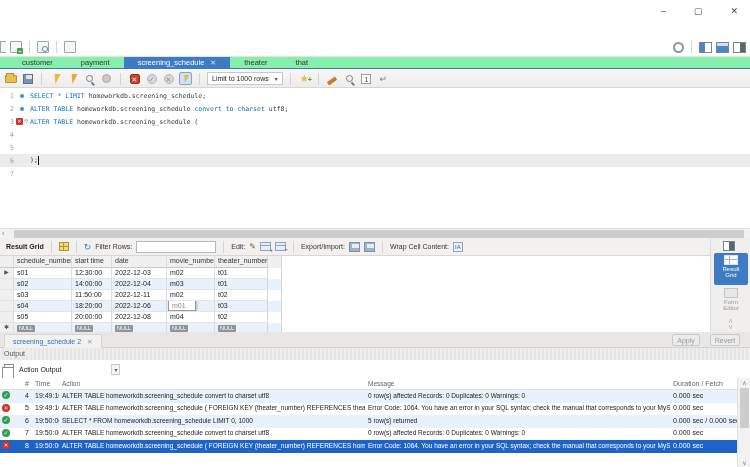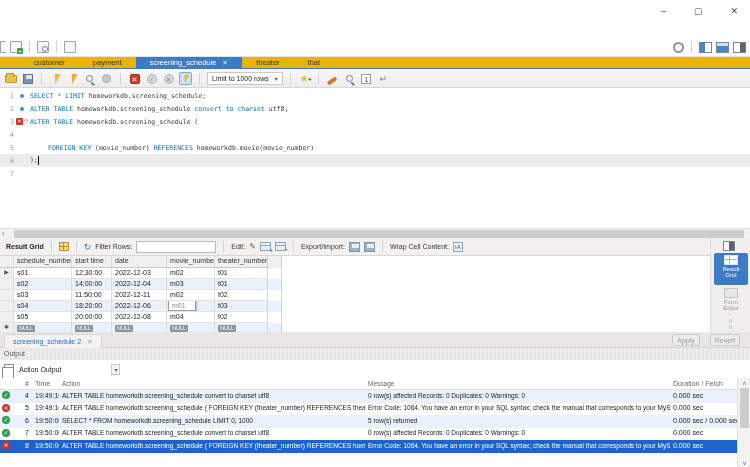--- a/index.html
+++ b/index.html
@@ -25,21 +25,21 @@
   .vsep { width:1px; height:12px; background:#d4d4d4; margin:0 3px; }
   .mt-right { position:absolute; right:4px; top:2px; display:flex; align-items:center; gap:4px; }
   .circle-ic { width:11px; height:11px; border:2px solid #8d9499; border-radius:50%; background:#fff; }
   .panel-ic { width:13px; height:11px; border:1px solid #7a8term; border:1px solid #7a8590; background:#fff; position:relative; }
   .panel-ic.left::before  { content:""; position:absolute; left:0; top:0; bottom:0; width:5px; background:#4a86c8; }
   .panel-ic.bottom::before{ content:""; position:absolute; left:0; right:0; bottom:0; height:6px; background:#4a86c8; }
   .panel-ic.bottom { background:#cfe0f2; }
   .panel-ic.right::before { content:""; position:absolute; right:0; top:0; bottom:0; width:5px; background:#5a6570; }
 
   
-  .tabbar { position:absolute; left:0; top:57px; width:750px; height:12px; background:#eab308; display:flex; align-items:stretch; border-bottom:1px solid #3d7bc4; padding-left:20px; }
+  .tabbar { position:absolute; left:0; top:57px; width:750px; height:12px; background:#86efac; display:flex; align-items:stretch; border-bottom:1px solid #3d7bc4; padding-left:8px; }
   .tab { display:flex; align-items:center; padding:0 14px; font-size:7.5px; color:#333; }
   .tab.active { background:#3d7bc4; color:#fff;justify-content:center; }
   .tab .close-x { margin-left:6px; font-size:7px; color:#cfe0f2; }
 
   
   .sqltoolbar { position:absolute; left:0; top:70px; width:750px; height:18px; background:linear-gradient(#f8f7f6,#efedec); border-bottom:1px solid #d9d7d5; display:flex; align-items:center; padding-left:4px; gap:4px; }
   .sq-ic { width:13px; height:12px; display:flex; align-items:center; justify-content:center; font-size:9px; }
   .folder { width:12px; height:8px; background:#e8c24a; border:1px solid #b8933a; border-radius:1px; position:relative; }
   .folder::before { content:""; position:absolute; left:0; top:-3px; width:6px; height:3px; background:#e8c24a; border:1px solid #b8933a; border-bottom:none; }
   .floppy { width:10px; height:10px; background:#7e93ac; border:1px solid #5d7084; position:relative; }
@@ -306,21 +306,20 @@
         </span>
         <span class="code"><span class="kw">ALTER TABLE </span><span class="id">homeworkdb.screening_schedule (</span></span>
       </div>
       <div class="eline">
         <span class="gut-num">4</span>
         <span class="gut-mark"></span>
       </div>
       <div class="eline">
         <span class="gut-num">5</span>
         <span class="gut-mark"></span>
-        <span class="code ind1"><span class="kw">FOREIGN KEY </span><span class="id">(movie_number) </span><span class="kw">REFERENCES </span><span class="id">homeworkdb.movie(movie_number)</span></span>
       </div>
       <div class="eline current">
         <span class="gut-num">6</span>
         <span class="gut-mark"></span>
         <span class="code"><span class="id">);</span><span class="caret"></span></span>
       </div>
       <div class="eline">
         <span class="gut-num">7</span>
         <span class="gut-mark"></span>
         <span class="code"></span>

